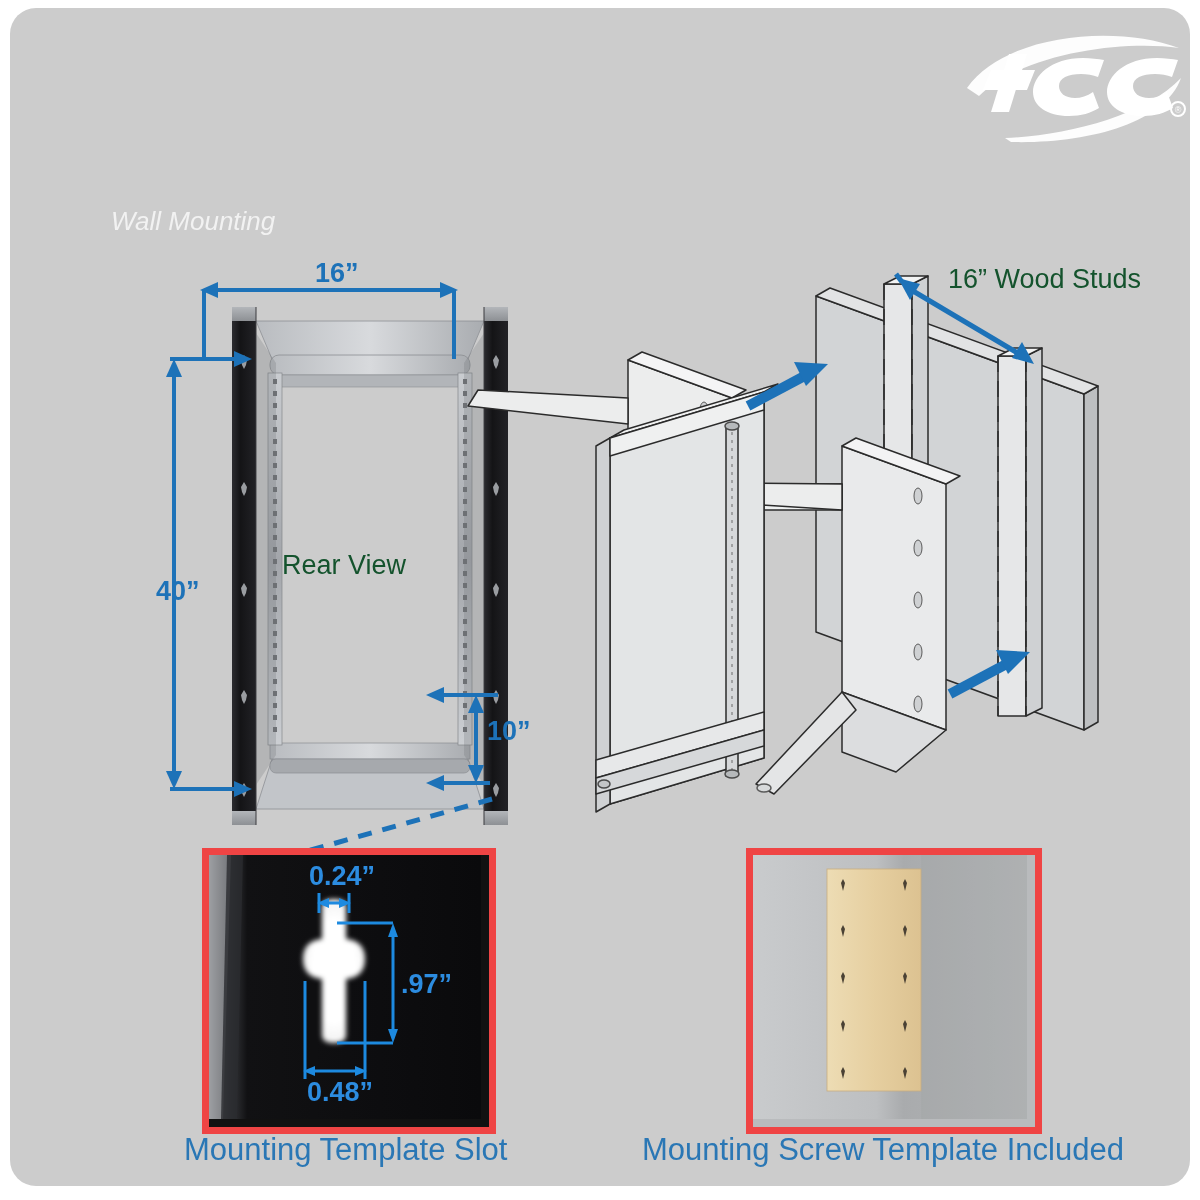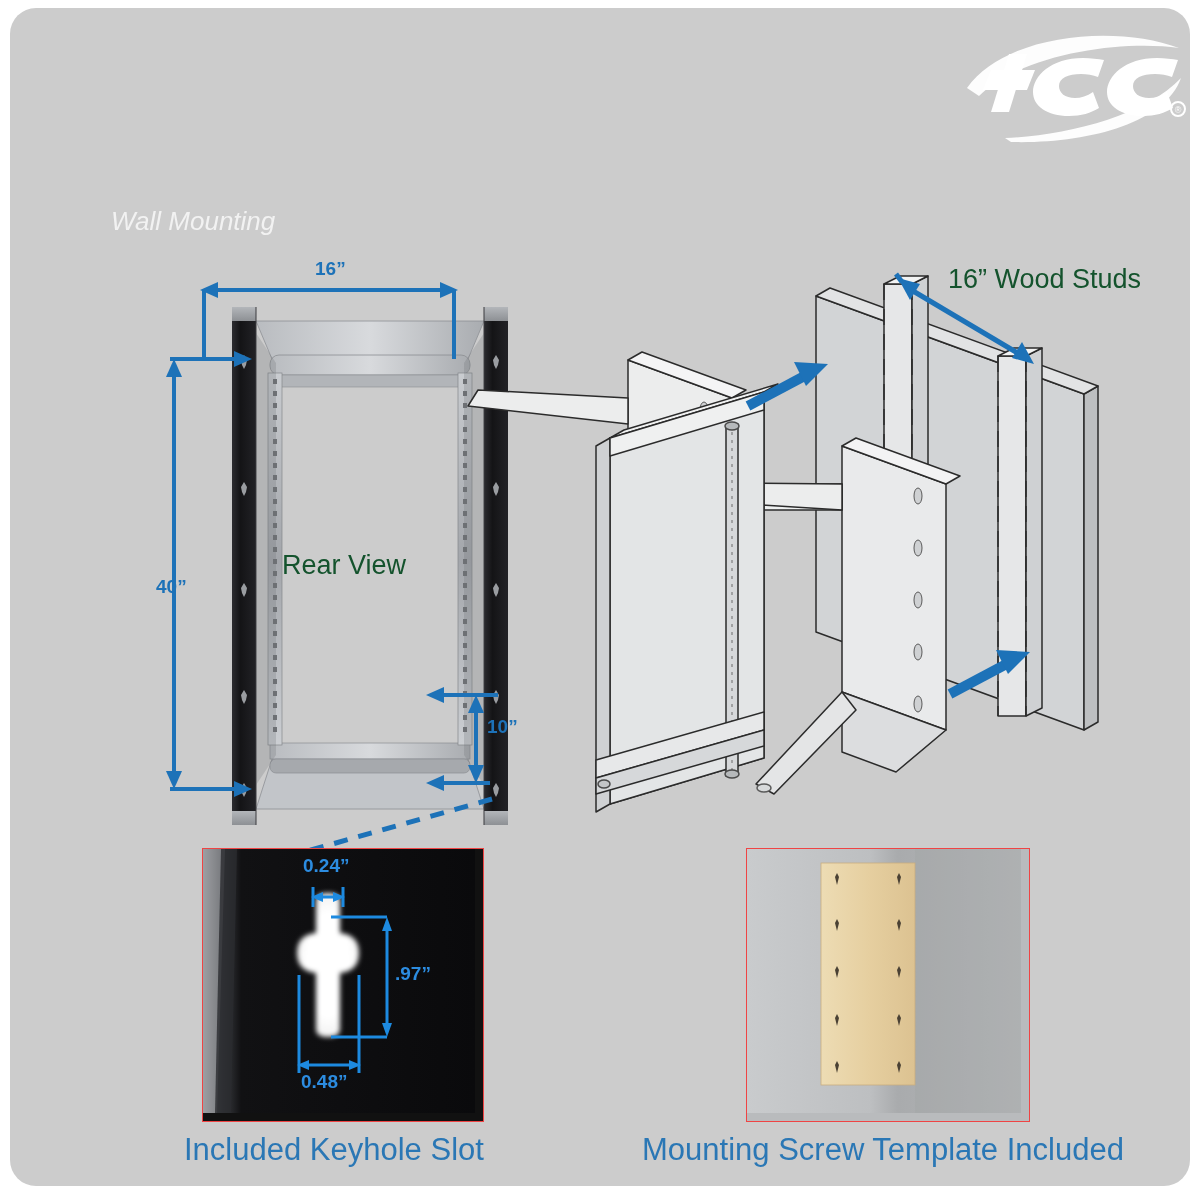--- a/index.html
+++ b/index.html
@@ -23,32 +23,32 @@
   }
 
   #logo{position:absolute;left:955px;top:22px;width:220px;height:112px;}
 
   
   .stage{position:absolute;}
   .stage svg{display:block;overflow:visible;}
 
   
   .dim-label{
-    position:absolute;color:#1d72b8;font-weight:bold;font-size:19px;
+    position:absolute;color:#1d72b8;font-weight:bold;font-size:27px;
     white-space:nowrap;
   }
   .plain-label{
     position:absolute;color:#14532d;font-size:27px;white-space:nowrap;
   }
   .caption{
     position:absolute;color:#2a77b5;font-size:31px;white-space:nowrap;
   }
 
   
-  .photo-box{position:absolute;border:1px solid #ef4444;overflow:hidden;}
+  .photo-box{position:absolute;border:7px solid #ef4444;overflow:hidden;}
   #keyhole-box{left:192px;top:840px;width:280px;height:272px;background:#111111;}
   #template-box{left:736px;top:840px;width:282px;height:272px;background:#b9bbbd;}
 </style>
 </head>
 <body>
 
 <div id="page">
 
   <div id="title-block">
   </div>
@@ -407,21 +407,21 @@
         <polygon points="94,216 106,211 106,221" stroke="none"></polygon>
         <polygon points="158,216 146,211 146,221" stroke="none"></polygon>
       </g>
     </svg>
 
     <span class="dim-label" style="left:100px;top:6px;color:#2c8ce0;">0.24”</span>
     <span class="dim-label" style="left:192px;top:114px;color:#2c8ce0;">.97”</span>
     <span class="dim-label" style="left:98px;top:222px;color:#2c8ce0;">0.48”</span>
   </div>
 
-  <span class="caption" style="left:174px;top:1124px;">Included Keyhole Slot</span>
+  <span class="caption" style="left:174px;top:1124px;">Mounting Template Slot</span>
 
   <div class="photo-box" id="template-box">
     <svg width="274" height="264" viewBox="0 0 274 264">
       <defs>
         <linearGradient id="wallBg" x1="0" y1="0" x2="1" y2="0">
           <stop offset="0%" stop-color="#c9cbcd"></stop>
           <stop offset="45%" stop-color="#bdbfc1"></stop>
           <stop offset="55%" stop-color="#a9abad"></stop>
           <stop offset="100%" stop-color="#b5b7b9"></stop>
         </linearGradient>

